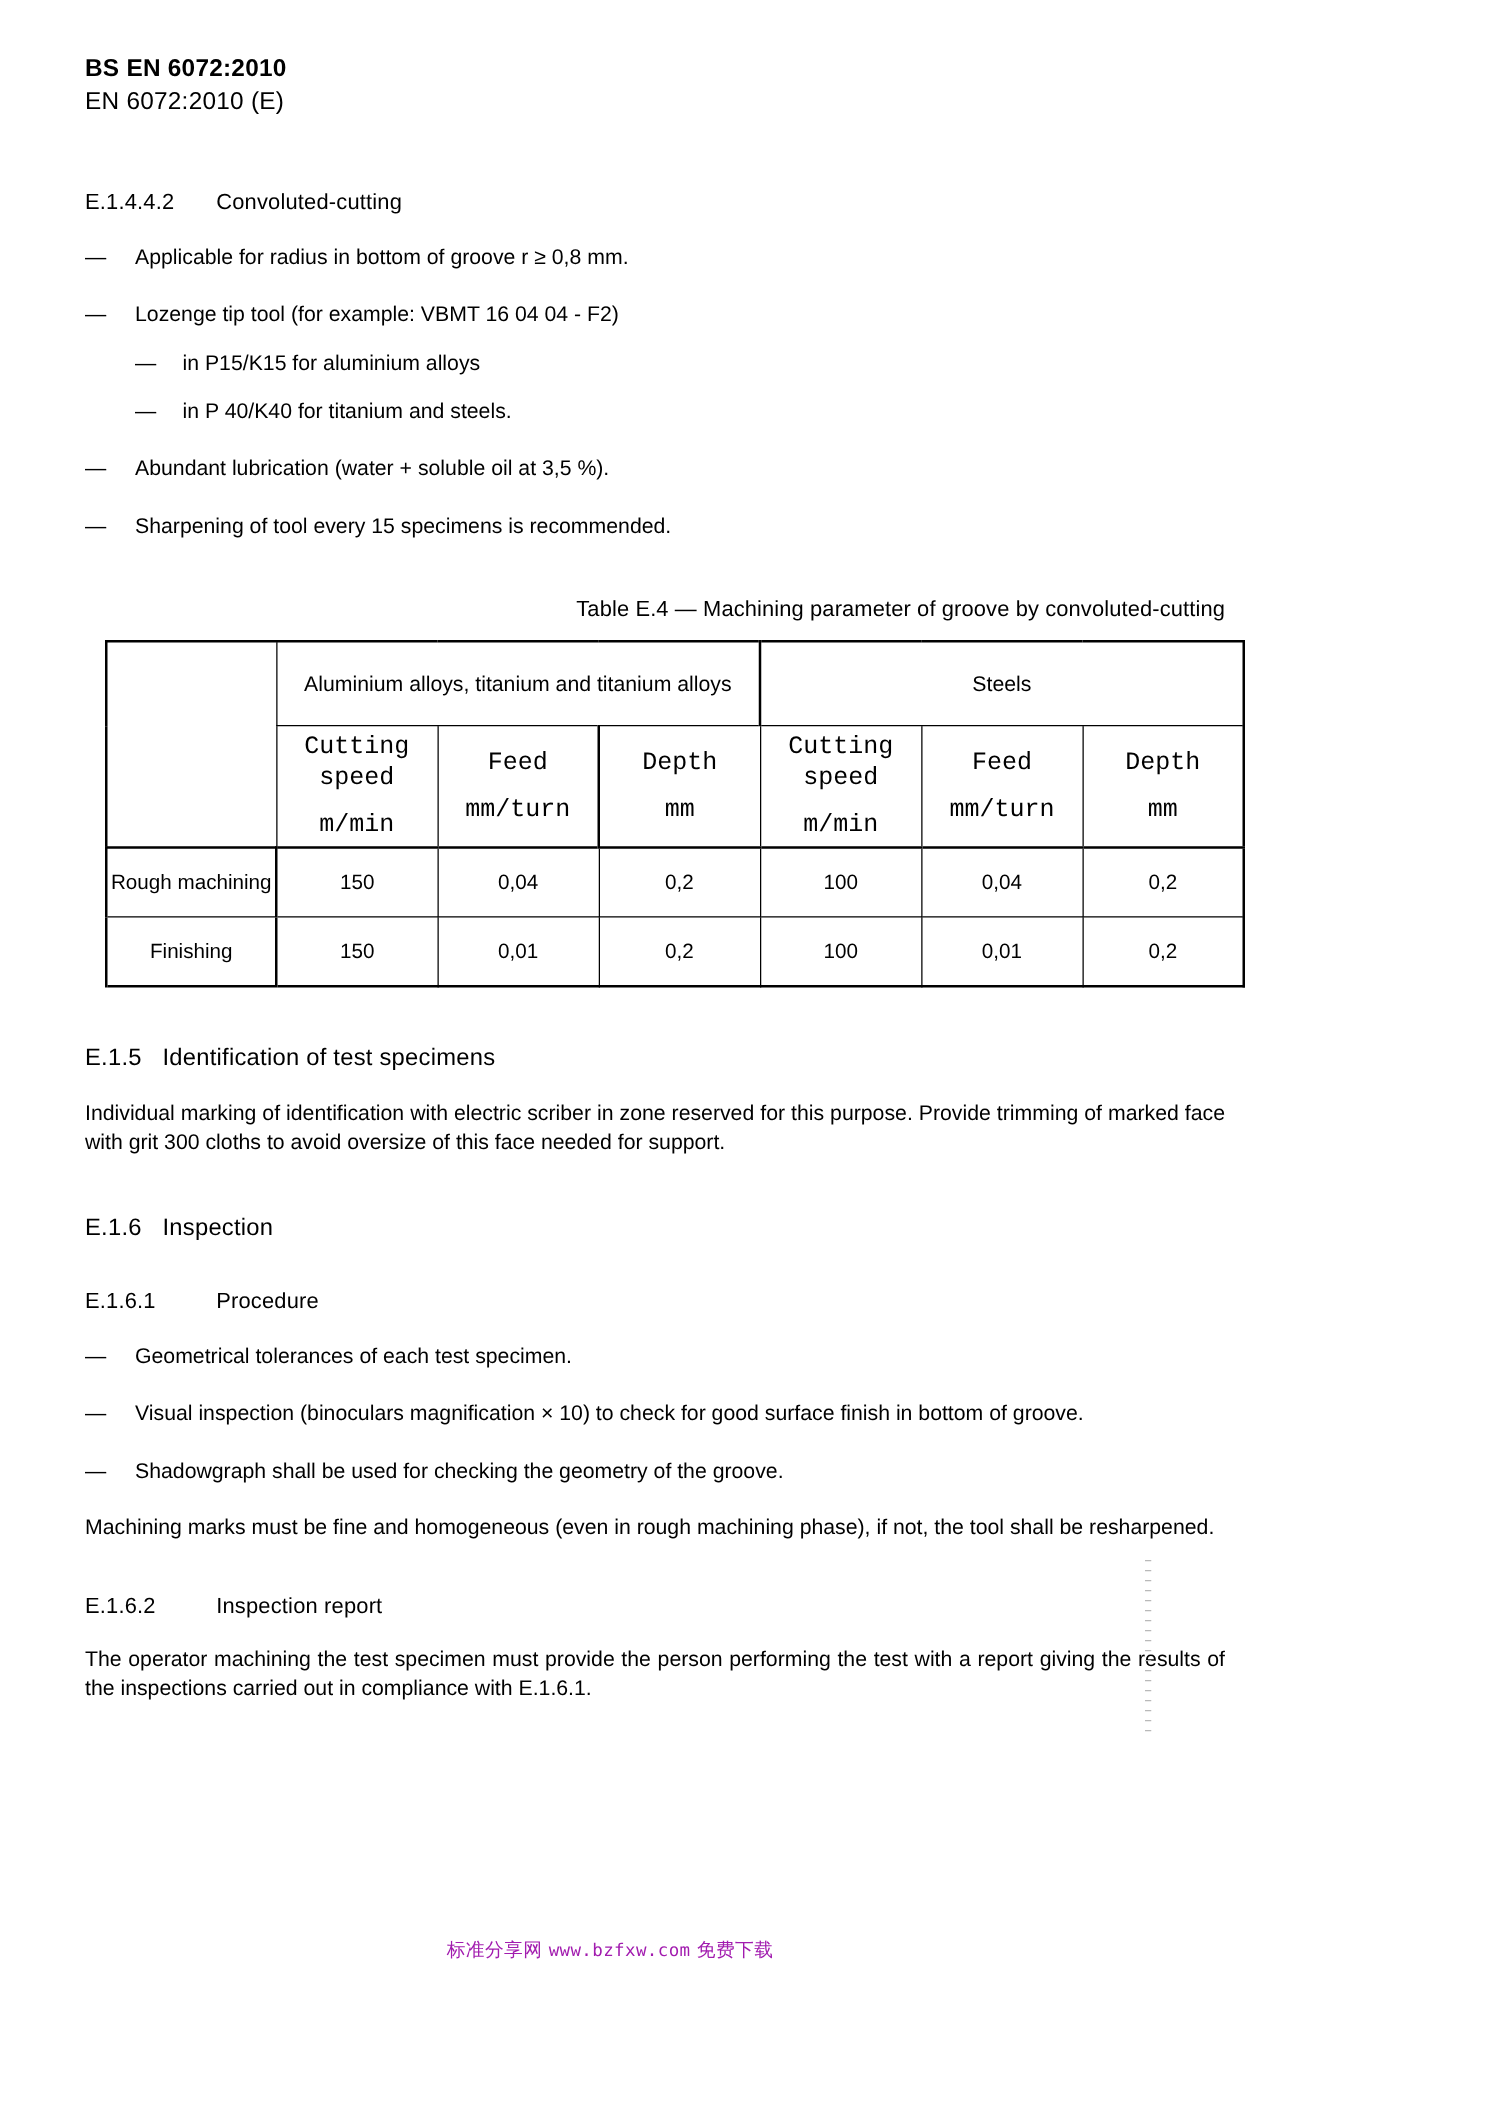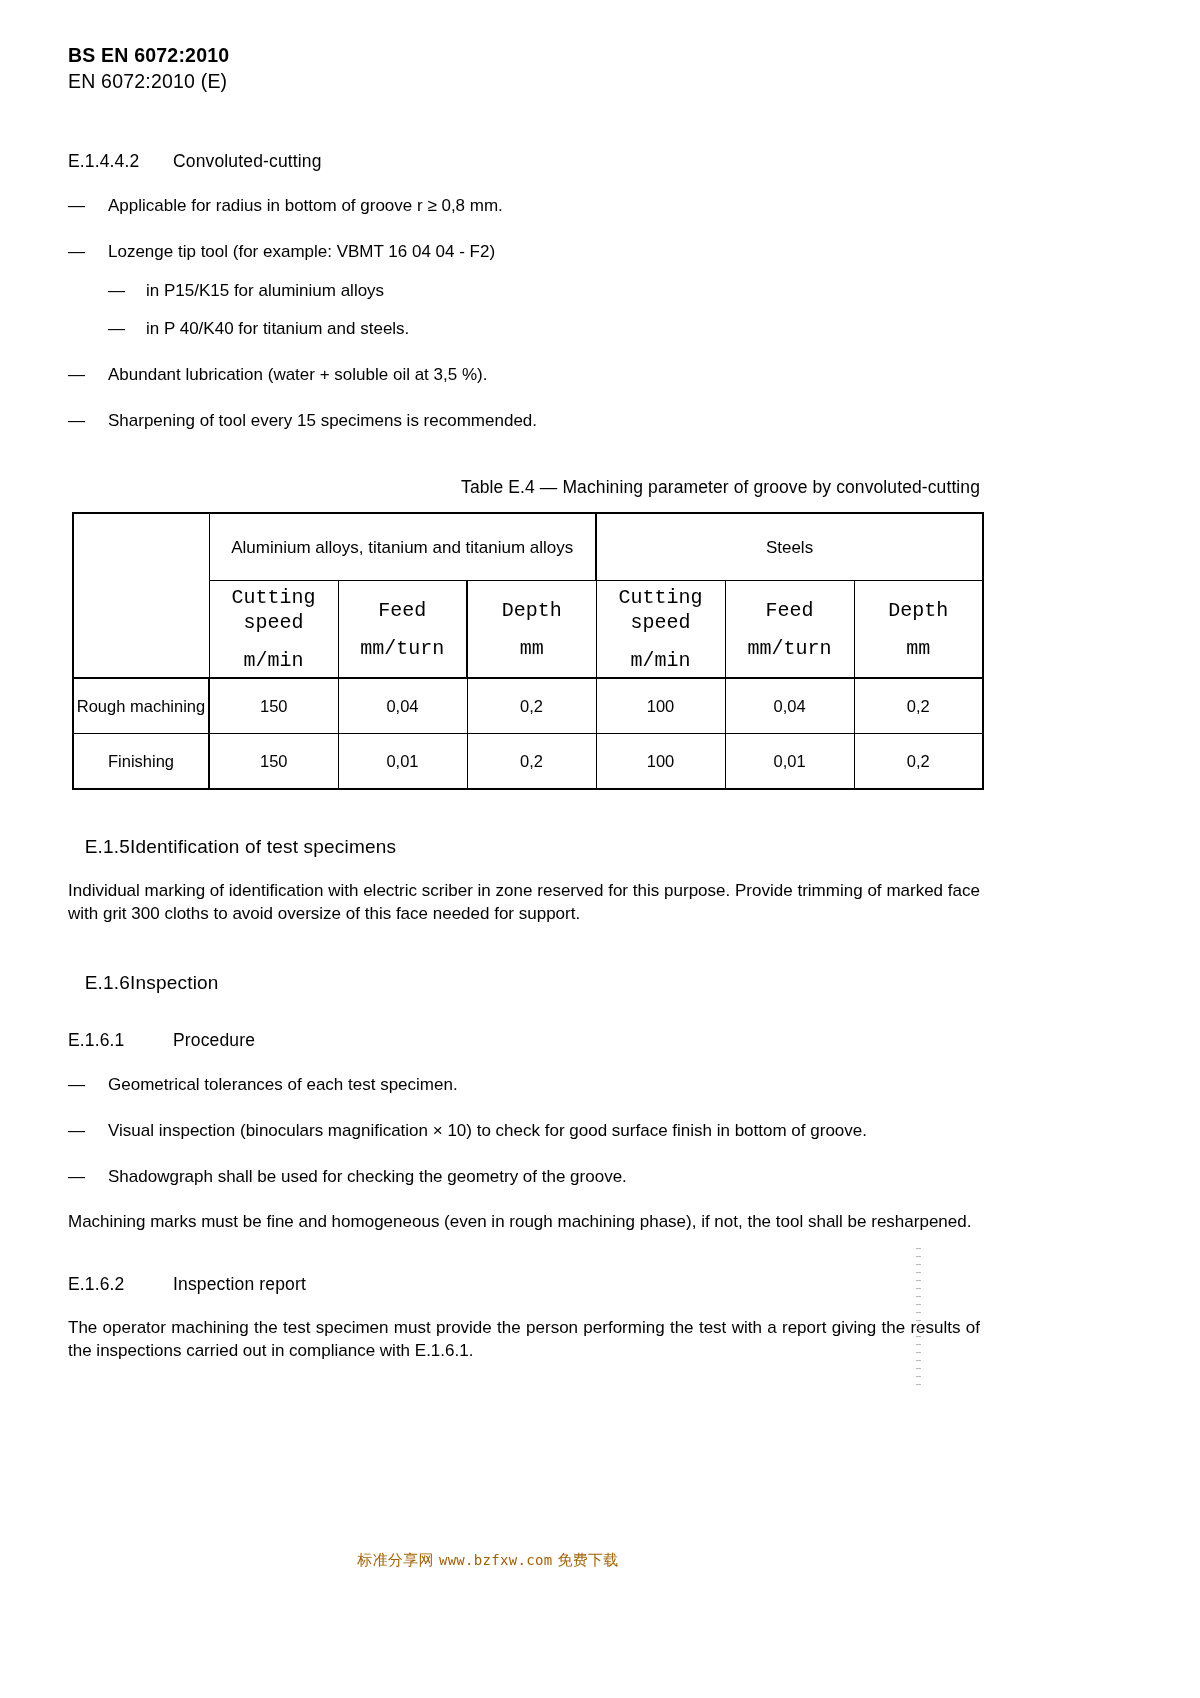--- a/index.html
+++ b/index.html
@@ -56,21 +56,20 @@
     min-width: 105px;
   }
   .clause-h2 {
     font-size: 19px;
     margin-top: 46px;
     letter-spacing: 0.2px;
   }
   .clause-h2 .num {
     display: inline-block;
     min-width: 62px;
-    text-align: right;
   }
 
   p.body-text {
     font-size: 17px;
     margin: 22px 0 0 0;
     line-height: 1.35;
     text-align: justify;
   }
 
   
@@ -105,21 +104,21 @@
     letter-spacing: 0.1px;
   }
   .tbl-wrap {
     margin-top: 14px;
     display: flex;
     justify-content: flex-start;
   }
   table.param {
     border-collapse: collapse;
     table-layout: fixed;
-    margin-left: 4px;
+    margin-left: 16px;
     width: 910px;
     font-size: 16.5px;
   }
   table.param td {
     border: 1px solid #000;
     text-align: center;
     vertical-align: middle;
     padding: 4px 2px;
     line-height: 1.25;
   }
@@ -167,21 +166,21 @@
   }
 
   
   .footer-watermark {
     position: absolute;
     left: 0;
     right: 0;
     bottom: 128px;
     text-align: center;
     font-size: 15px;
-    color: #a16207;
+    color: #a21caf;
     font-family: "DejaVu Sans", sans-serif;
     letter-spacing: 0.3px;
     margin-left: 12px;
   }
   .footer-watermark .url {
     font-family: "DejaVu Sans Mono", monospace;
     font-size: 14px;
   }
 </style>
 </head>

